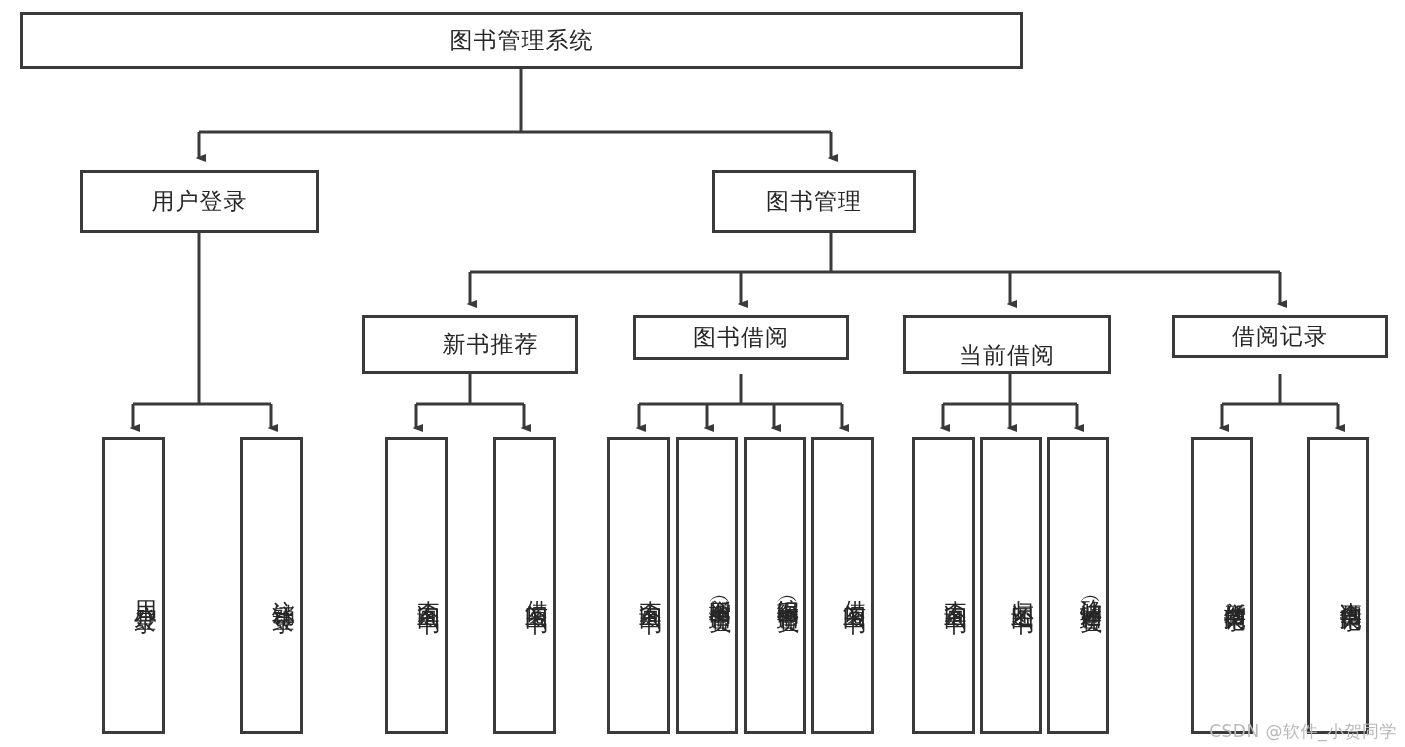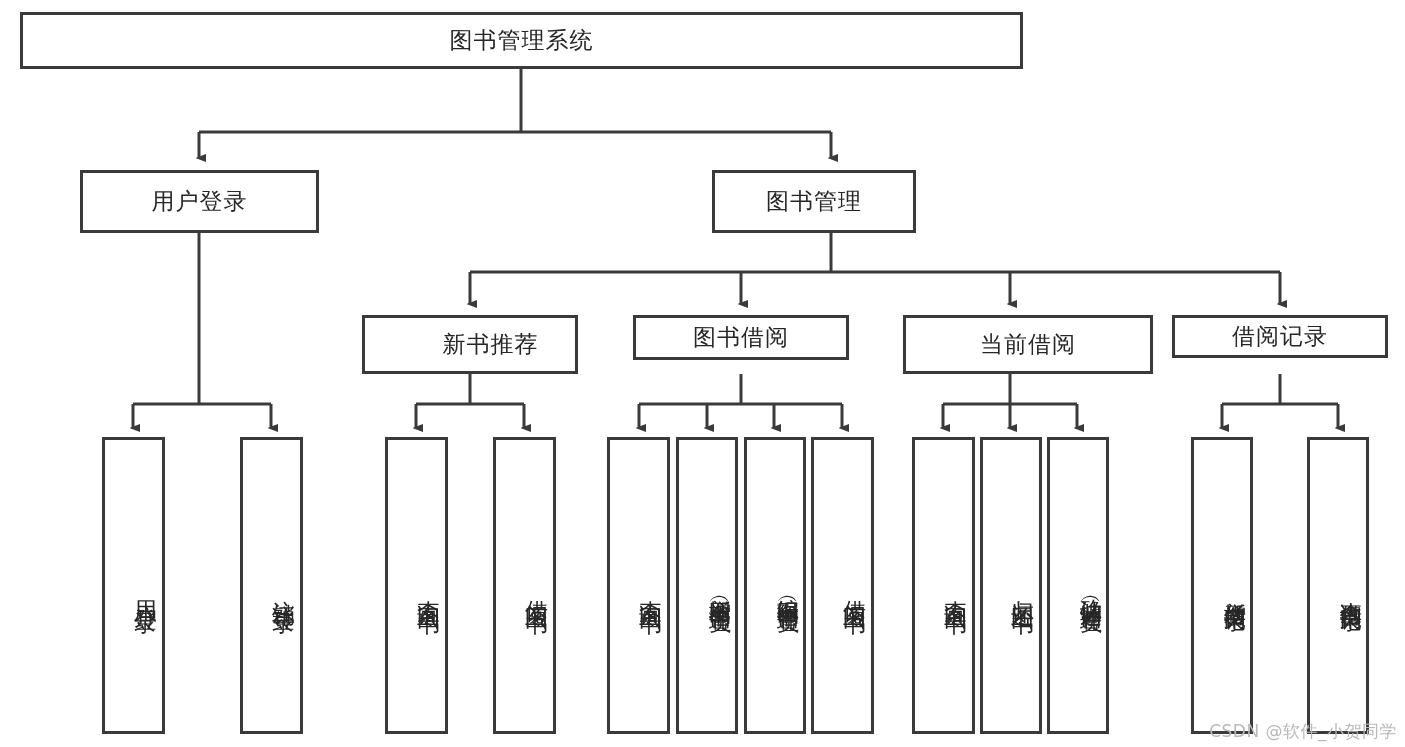--- a/index.html
+++ b/index.html
@@ -131,21 +131,21 @@
   <div class="node h" style="left:712px; top:170px; width:204px; height:63px;">
     <span>图书管理</span>
   </div>
 
   <div class="node h" style="left:362px; top:315px; width:216px; height:59px;padding-left:41px;">
     <span>新书推荐</span>
   </div>
   <div class="node h" style="left:633px; top:315px; width:216px; height:45px;">
     <span>图书借阅</span>
   </div>
-  <div class="node h" style="left:903px; top:315px; width:250px; height:59px;">
+  <div class="node h" style="left:903px; top:315px; width:208px; height:59px;align-items:flex-end;">
     <span>当前借阅</span>
   </div>
   <div class="node h" style="left:1172px; top:315px; width:216px; height:43px;">
     <span>借阅记录</span>
   </div>
 
   <div class="node v" style="left:102px; top:437px; width:63px; height:297px;">
     <span>用户登录</span>
   </div>
   <div class="node v" style="left:240px; top:437px; width:63px; height:297px;">

